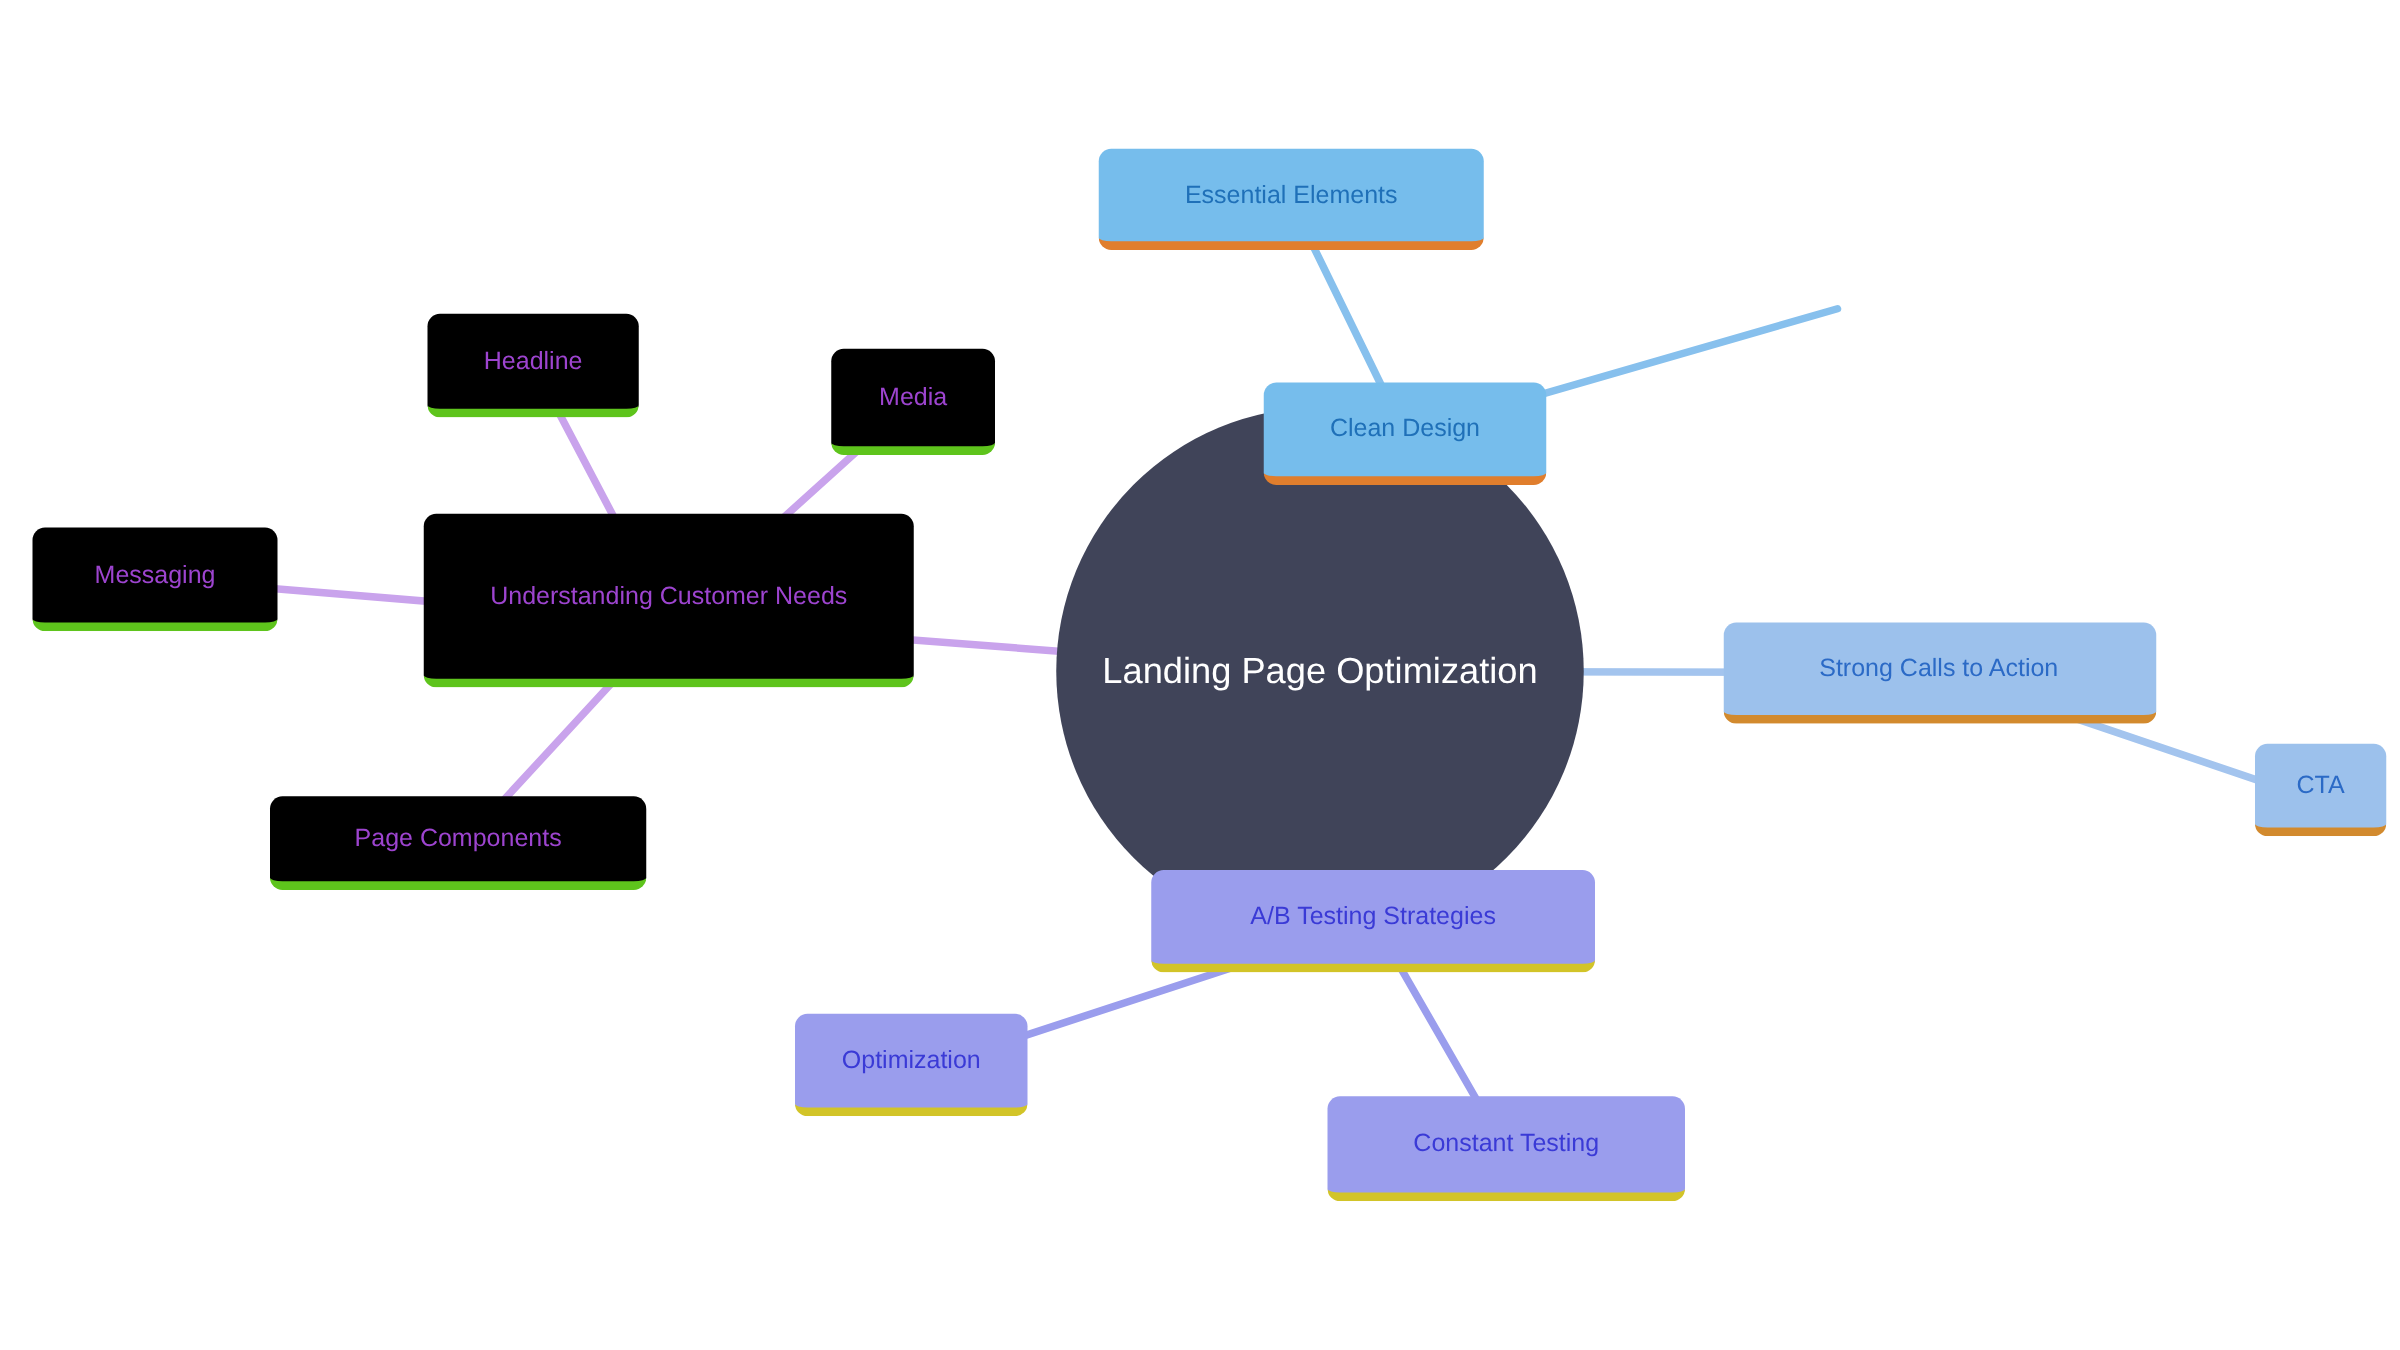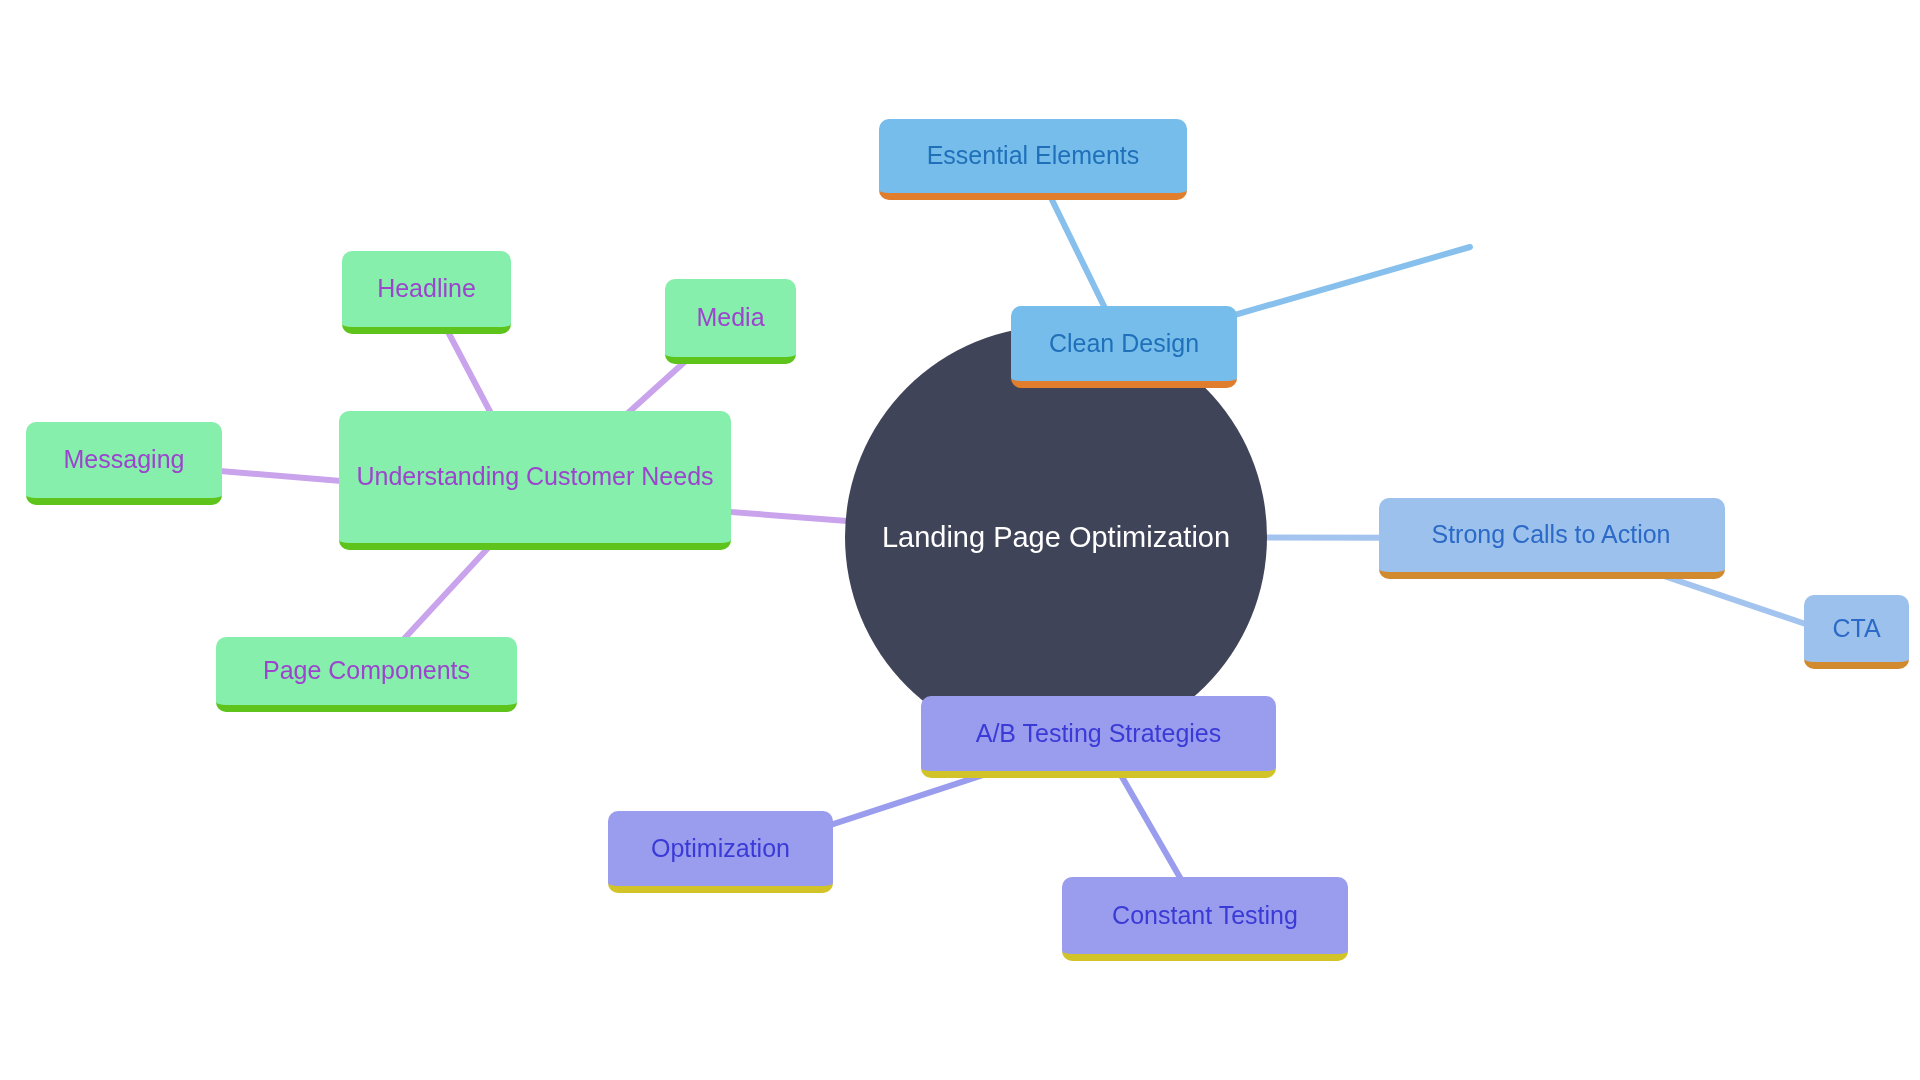--- a/index.html
+++ b/index.html
@@ -39,27 +39,27 @@
     text-align: center;
   }
   .node {
     position: absolute;
     z-index: 3;
     box-sizing: border-box;
     display: flex;
     align-items: center;
     justify-content: center;
     border-radius: 10px;
-    font-size: 25px;
+    font-size: 20px;
     text-align: center;
     line-height: 1.35;
     padding: 0 12px;
     cursor: default;
   }
-  .purple { background: #86efac; color: #9d44cf; border-bottom: 7px solid #5ec41c; }
+  .purple { background: #000000; color: #9d44cf; border-bottom: 7px solid #5ec41c; }
   .sky    { background: #76bdec; color: #1f70b8; border-bottom: 7px solid #e07e2d; }
   .steel  { background: #9cc1ec; color: #2b6ac6; border-bottom: 7px solid #d28a2e; }
   .peri   { background: #9a9ded; color: #3a3ad6; border-bottom: 7px solid #d2c428; }
 </style>
 </head>
 <body>
 
 <div id="canvas">
 
   <svg id="edges" viewBox="0 0 1920 1080">
@@ -112,20 +112,20 @@
   <div class="node steel" style="left:1379px; top:498px; width:346px; height:81px;padding-left:10px;">
     <span>Strong Calls to Action</span>
   </div>
   <div class="node steel" style="left:1804px; top:595px; width:105px; height:74px;">
     <span>CTA</span>
   </div>
 
   <div class="node peri" style="left:921px; top:696px; width:355px; height:82px;border-radius:10px;">
     <span>A/B Testing Strategies</span>
   </div>
-  <div class="node peri" style="left:608px; top:811px; width:225px; height:82px;">
+  <div class="node peri" style="left:636px; top:811px; width:186px; height:82px;">
     <span>Optimization</span>
   </div>
   <div class="node peri" style="left:1062px; top:877px; width:286px; height:84px;">
     <span>Constant Testing</span>
   </div>
 
 </div>
 
 </body></html>

